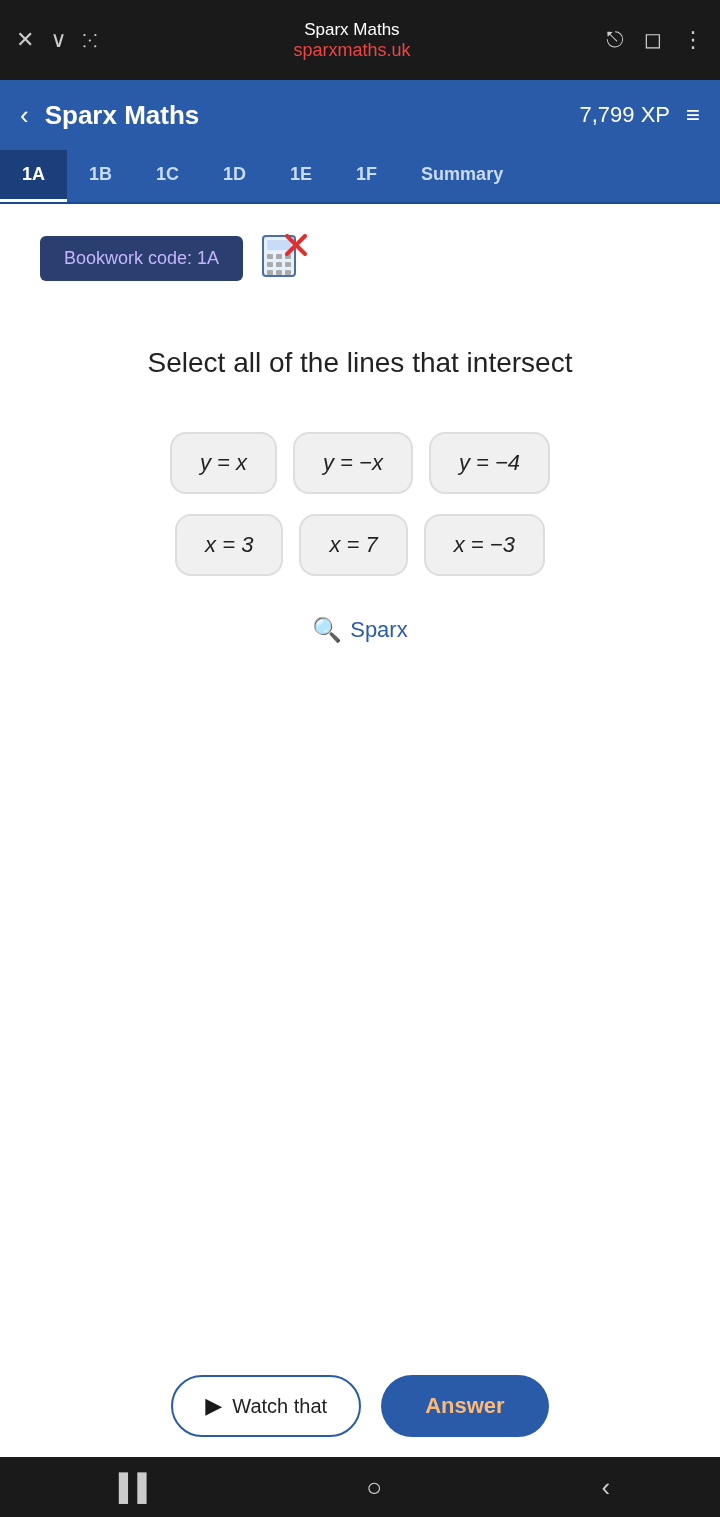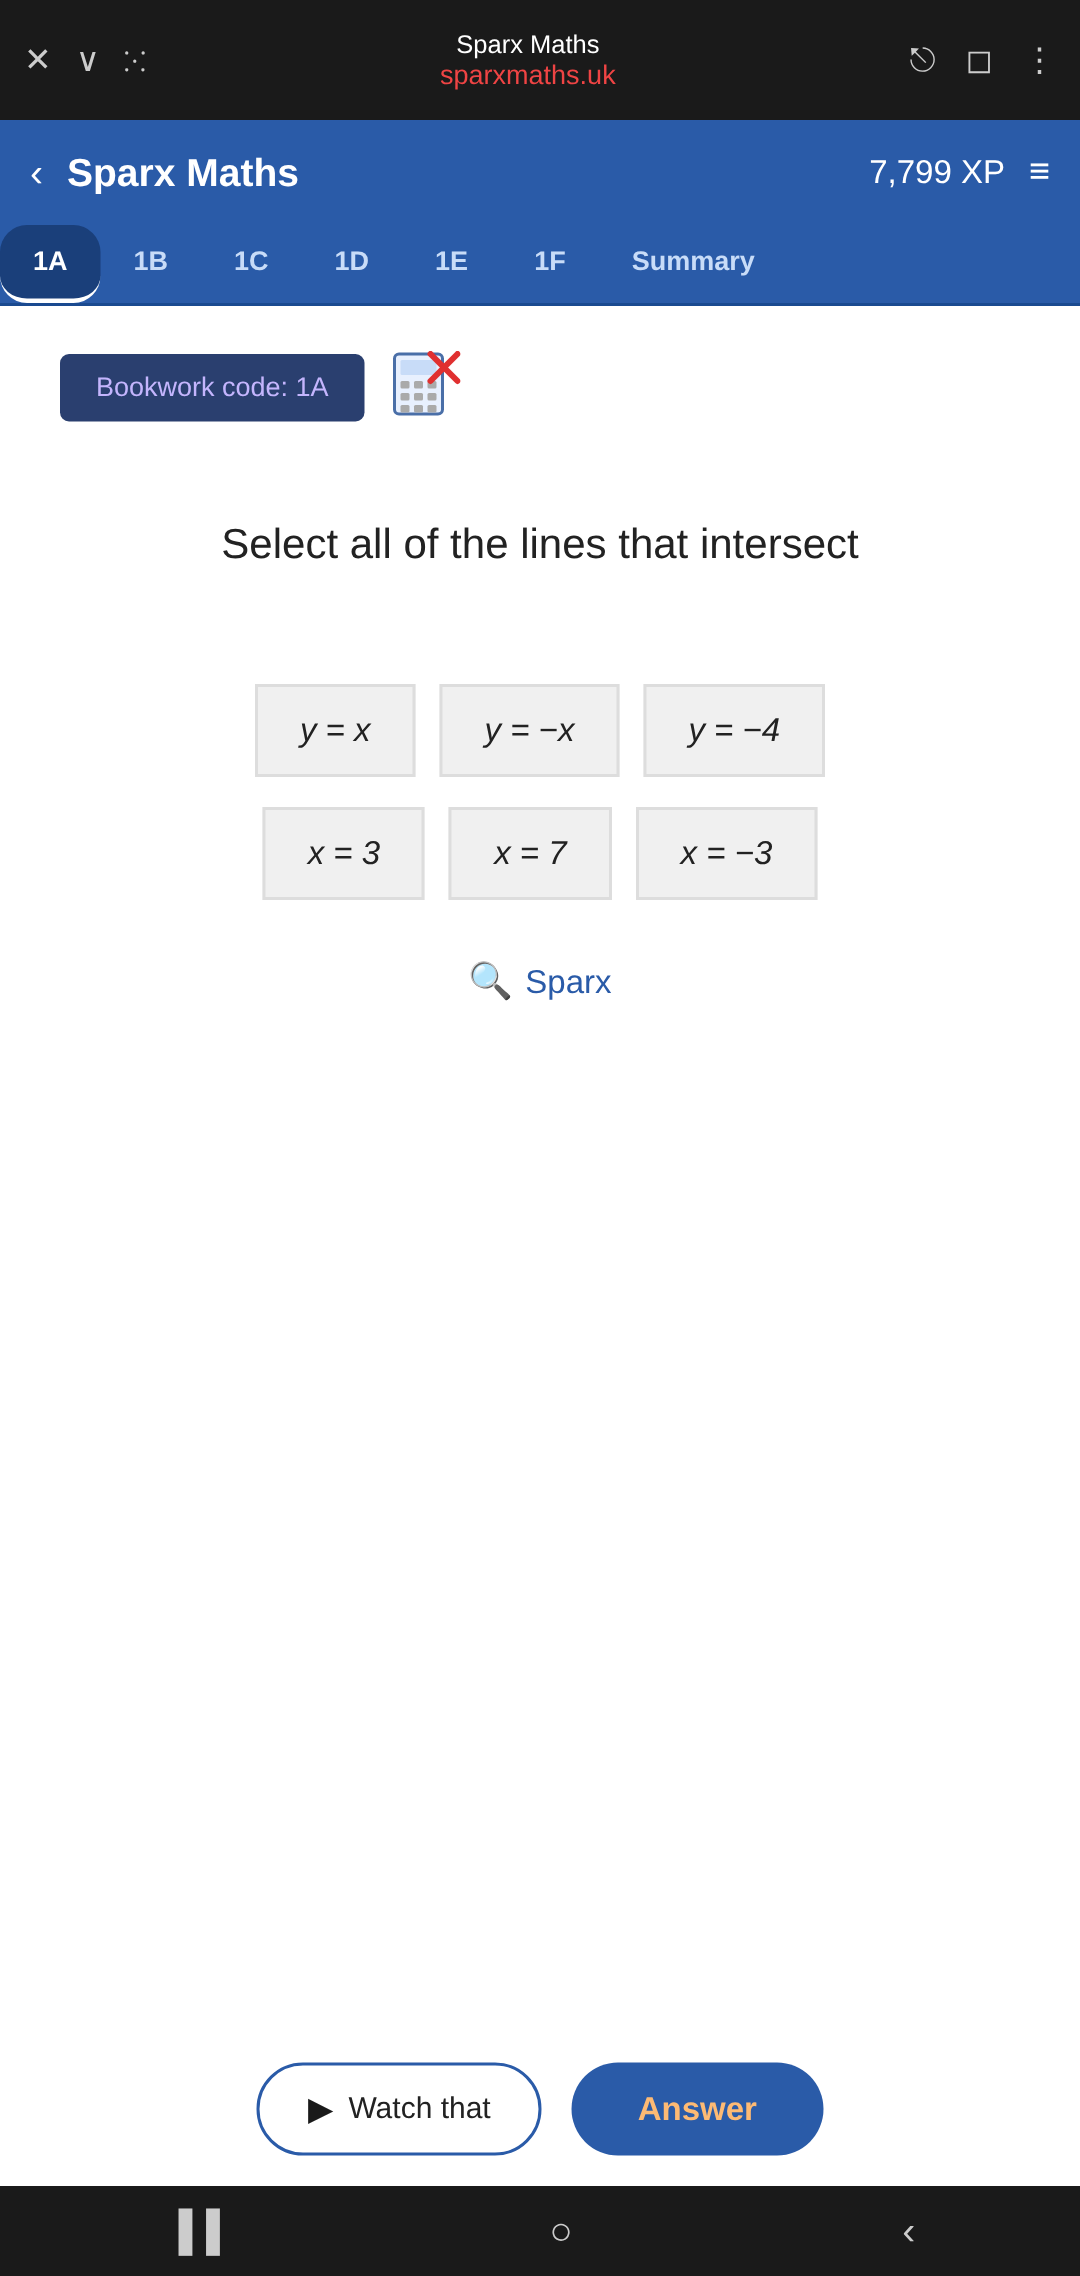--- a/index.html
+++ b/index.html
@@ -93,21 +93,20 @@
     }
     .tab-bar::-webkit-scrollbar { display: none; }
     .tab-item {
       color: #c8dcf8;
       font-size: 18px;
       font-weight: 600;
       padding: 14px 22px;
       cursor: pointer;
       white-space: nowrap;
       border-bottom: 3px solid transparent;
-      border-radius: 18px;
     }
     .tab-item.active {
       background: #1a3f7a;
       color: #fff;
       border-bottom: 3px solid #fff;
     }
 
     
     .main-content {
       background: #fff;
@@ -136,21 +135,21 @@
       height: 48px;
     }
     .calc-svg {
       width: 48px;
       height: 48px;
     }
 
     
     .question-area {
       text-align: center;
-      margin: 60px auto 72px;
+      margin: 60px auto 48px;
       max-width: 600px;
     }
     .question-text {
       font-size: 28px;
       color: #222;
       line-height: 1.5;
     }
 
     
     .options-area {
@@ -162,21 +161,21 @@
     }
     .options-row {
       display: flex;
       gap: 16px;
       justify-content: center;
       flex-wrap: wrap;
     }
     .option-btn {
       background: #f0f0f0;
       border: 2px solid #ddd;
-      border-radius: 0;
+      border-radius: 16px;
       padding: 16px 28px;
       font-size: 22px;
       font-style: italic;
       font-weight: 500;
       cursor: pointer;
       color: #222;
       min-width: 100px;
       text-align: center;
       transition: background 0.15s;
     }

